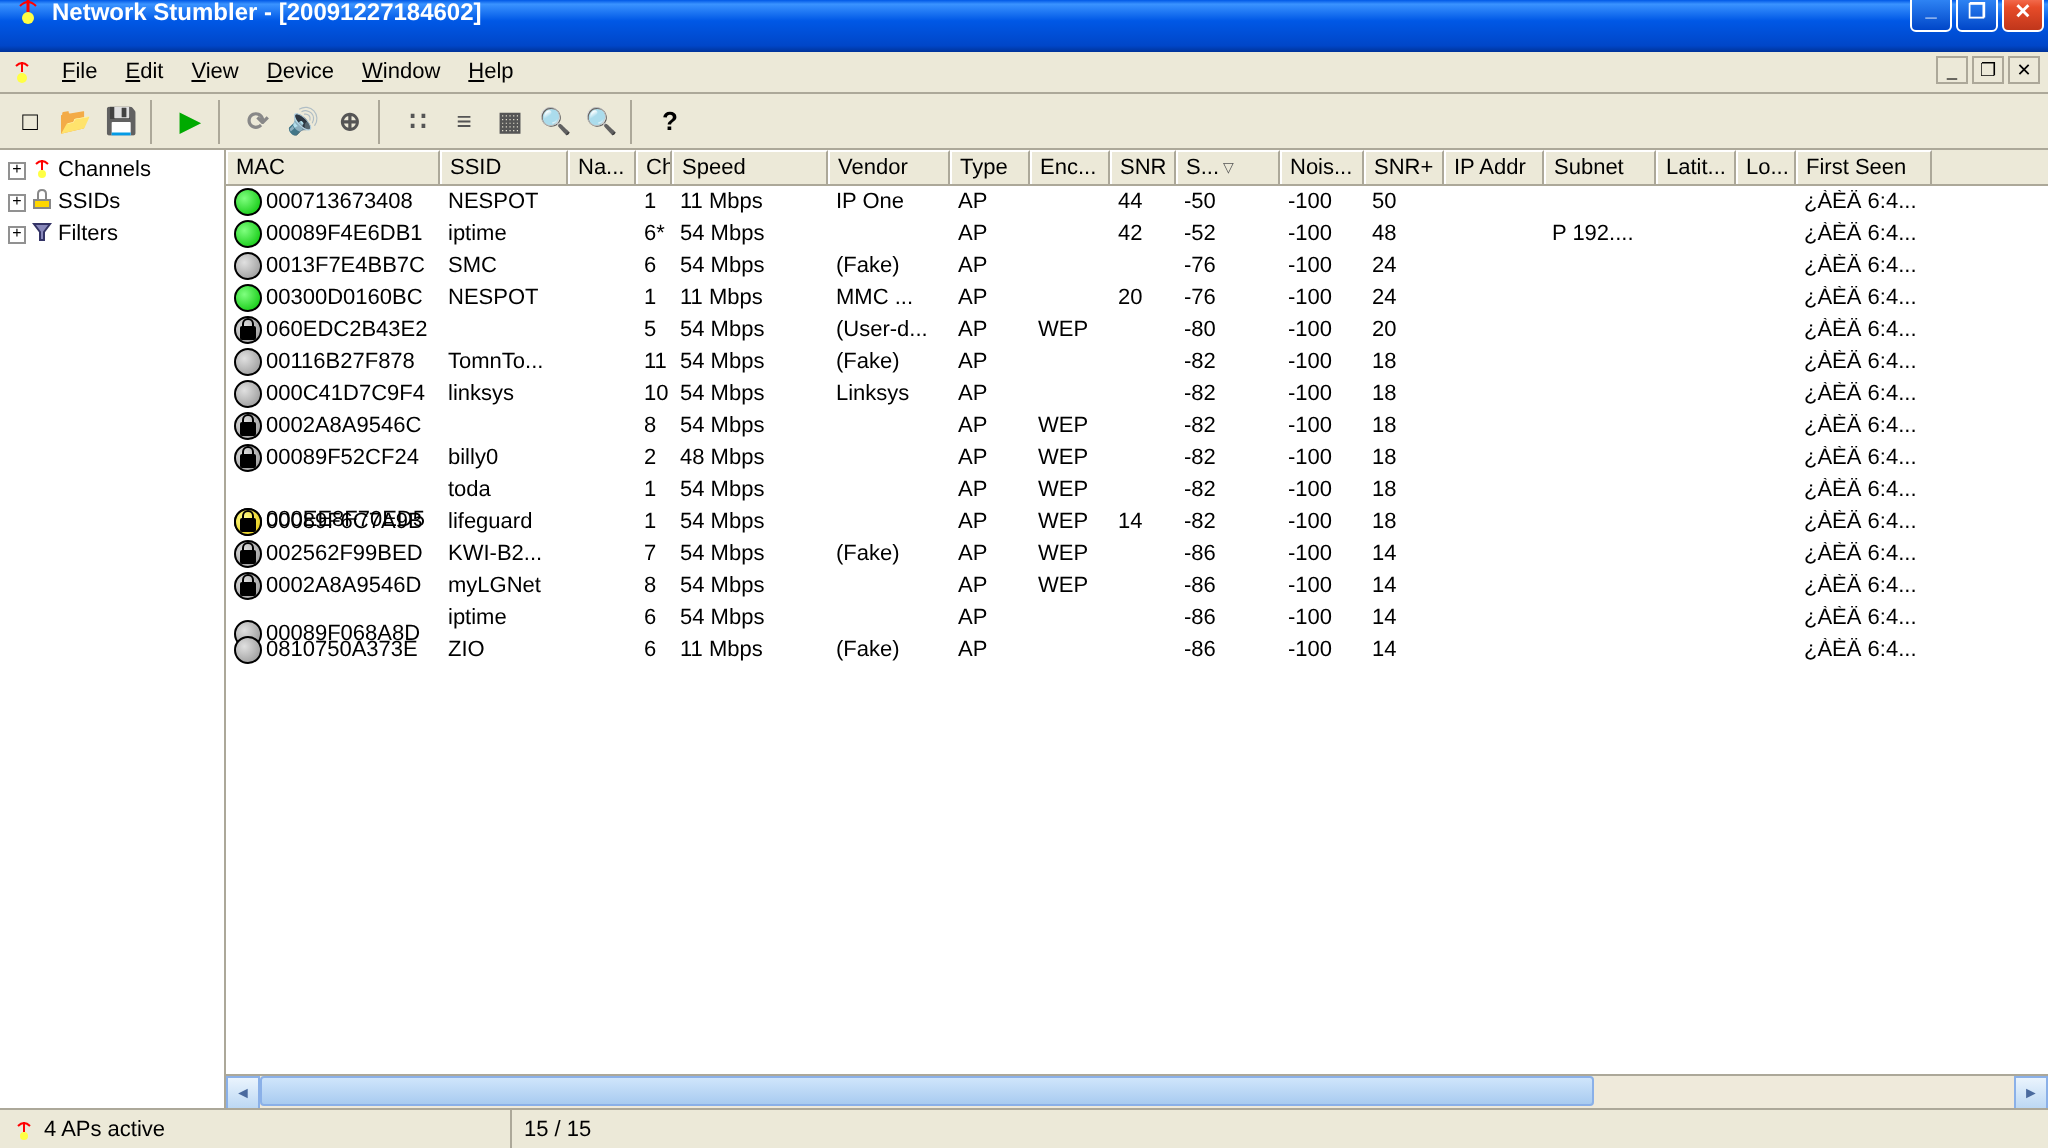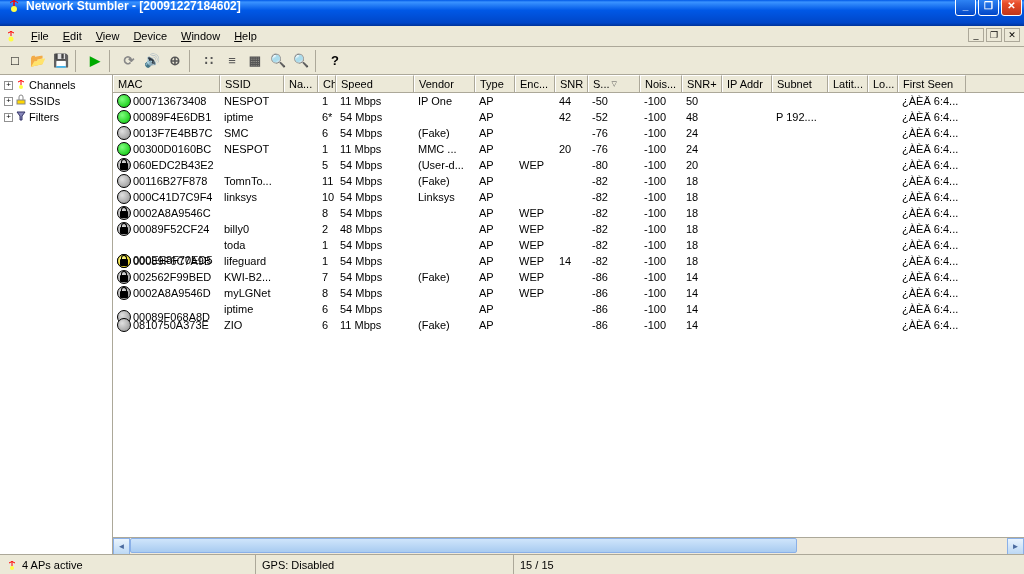--- a/index.html
+++ b/index.html
@@ -525,15 +525,14 @@
 
 <div class="status-bar">
   <div class="status-cell" style="width:256px">
     <svg width="12" height="12" style="margin-right:4px">
         <circle cx="6" cy="9" r="2" fill="#ff4"></circle>
         <path d="M6 7 L6 2" stroke="#f00"></path>
         <path d="M3 4 Q6 1 9 4" stroke="#f00" fill="none"></path>
       </svg>
     <span>4 APs active</span>
   </div>
-  <div class="status-cell" style="width:258px">GPS: Disabled</div>
   <div class="status-cell" style="flex:1;border-right:none">15 / 15</div>
 </div>
 
 </body></html>

